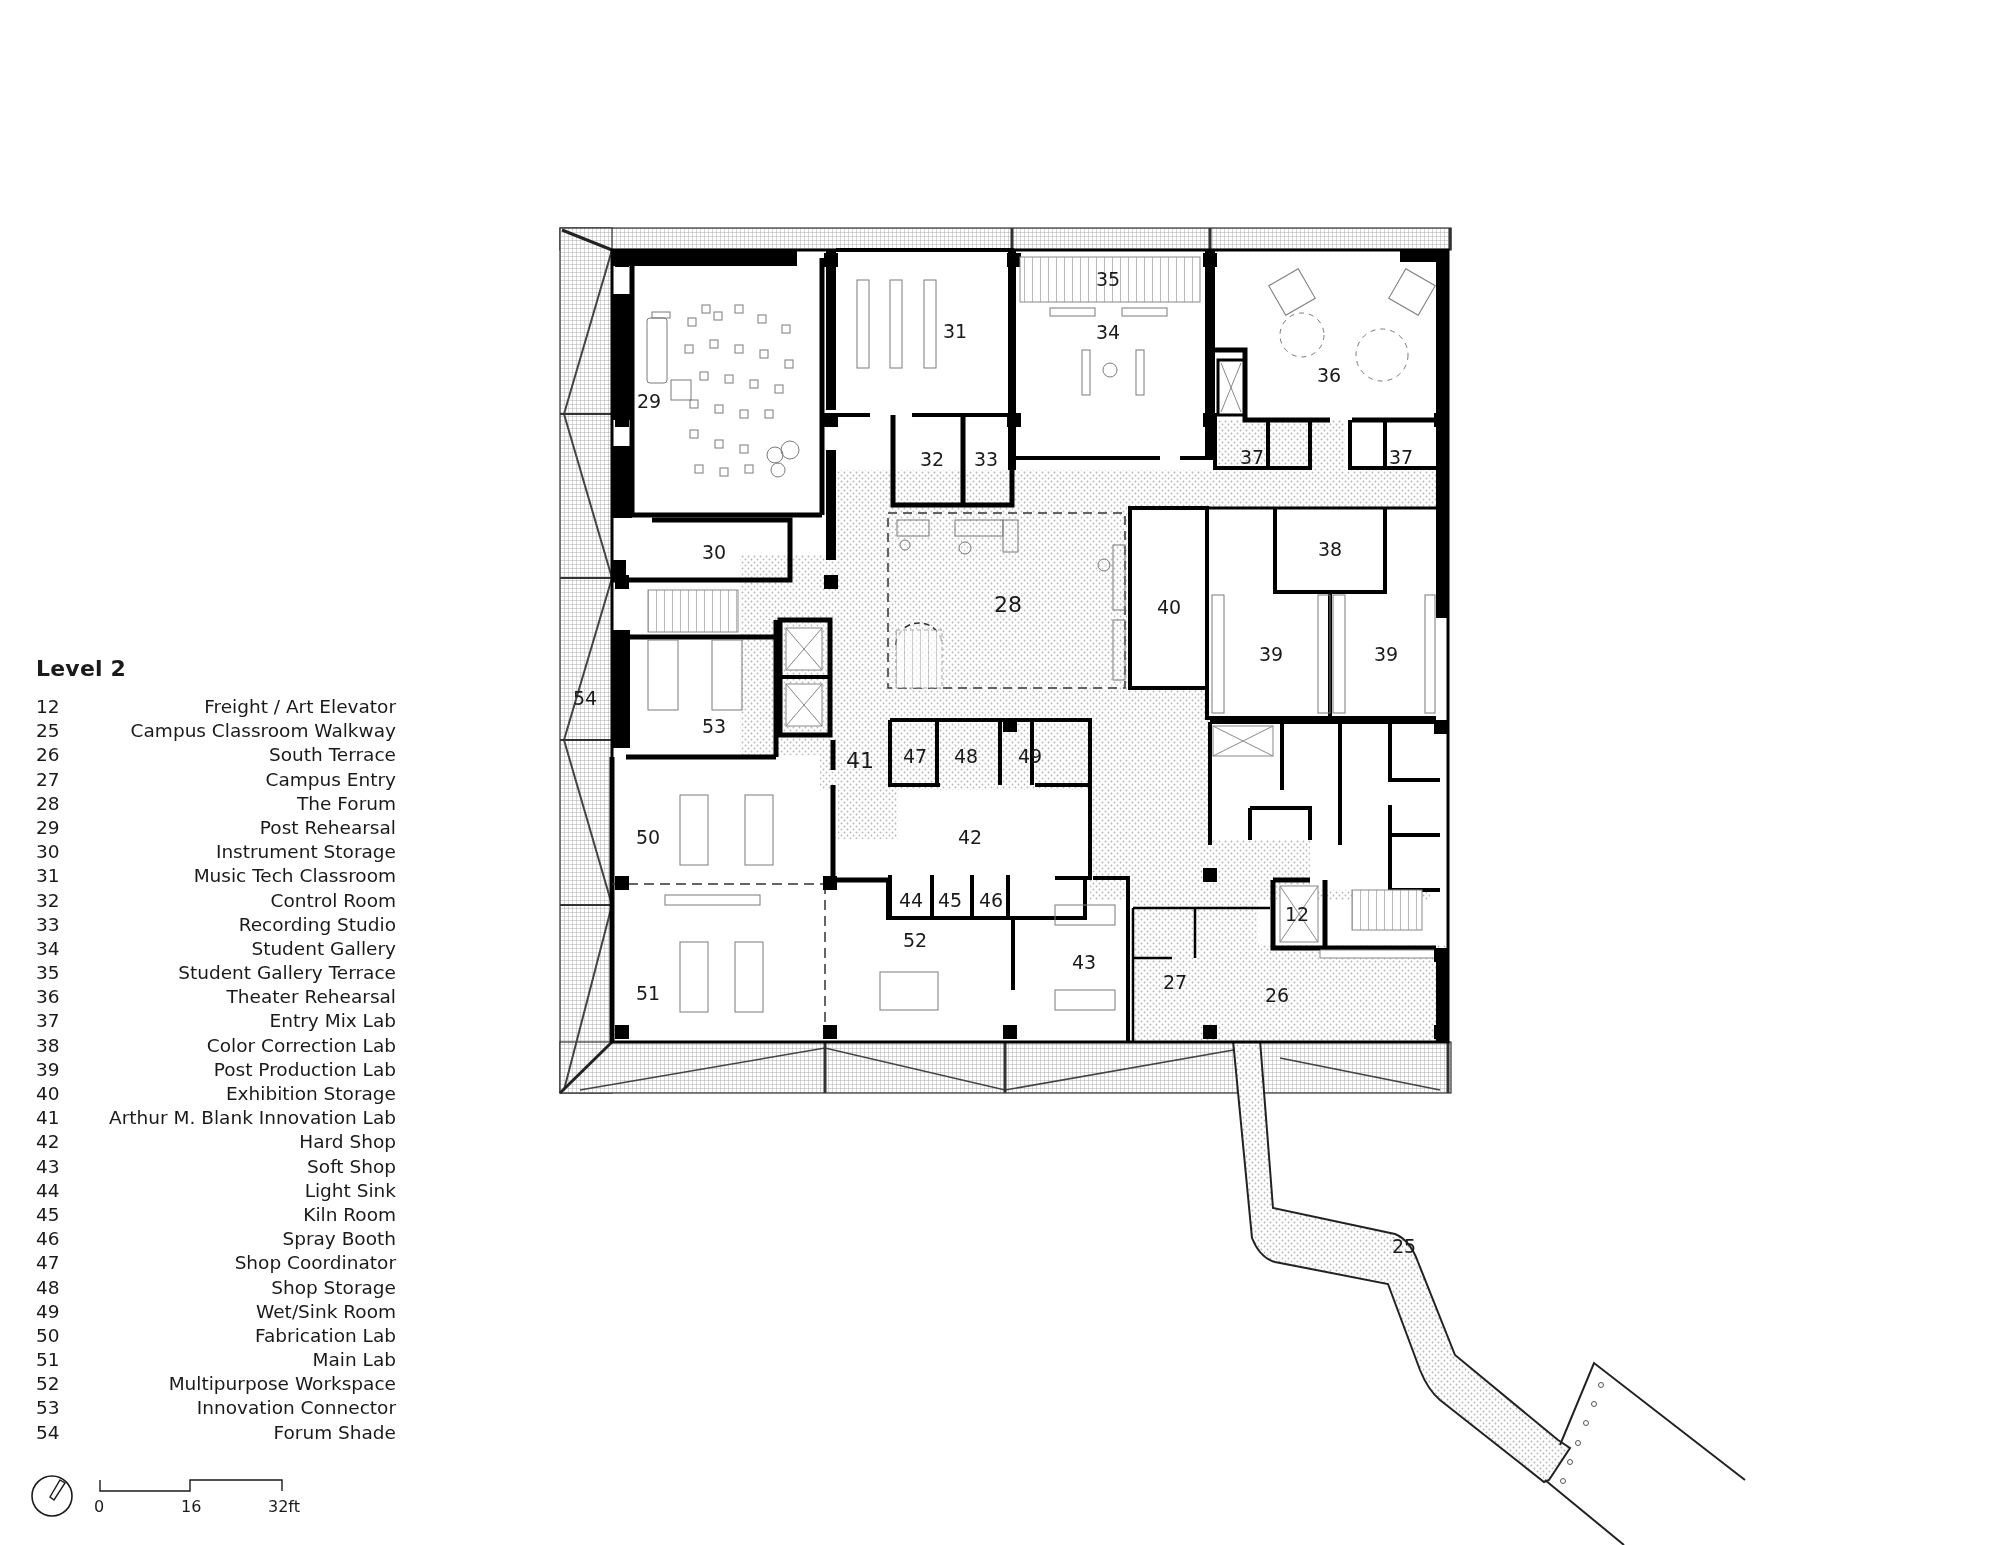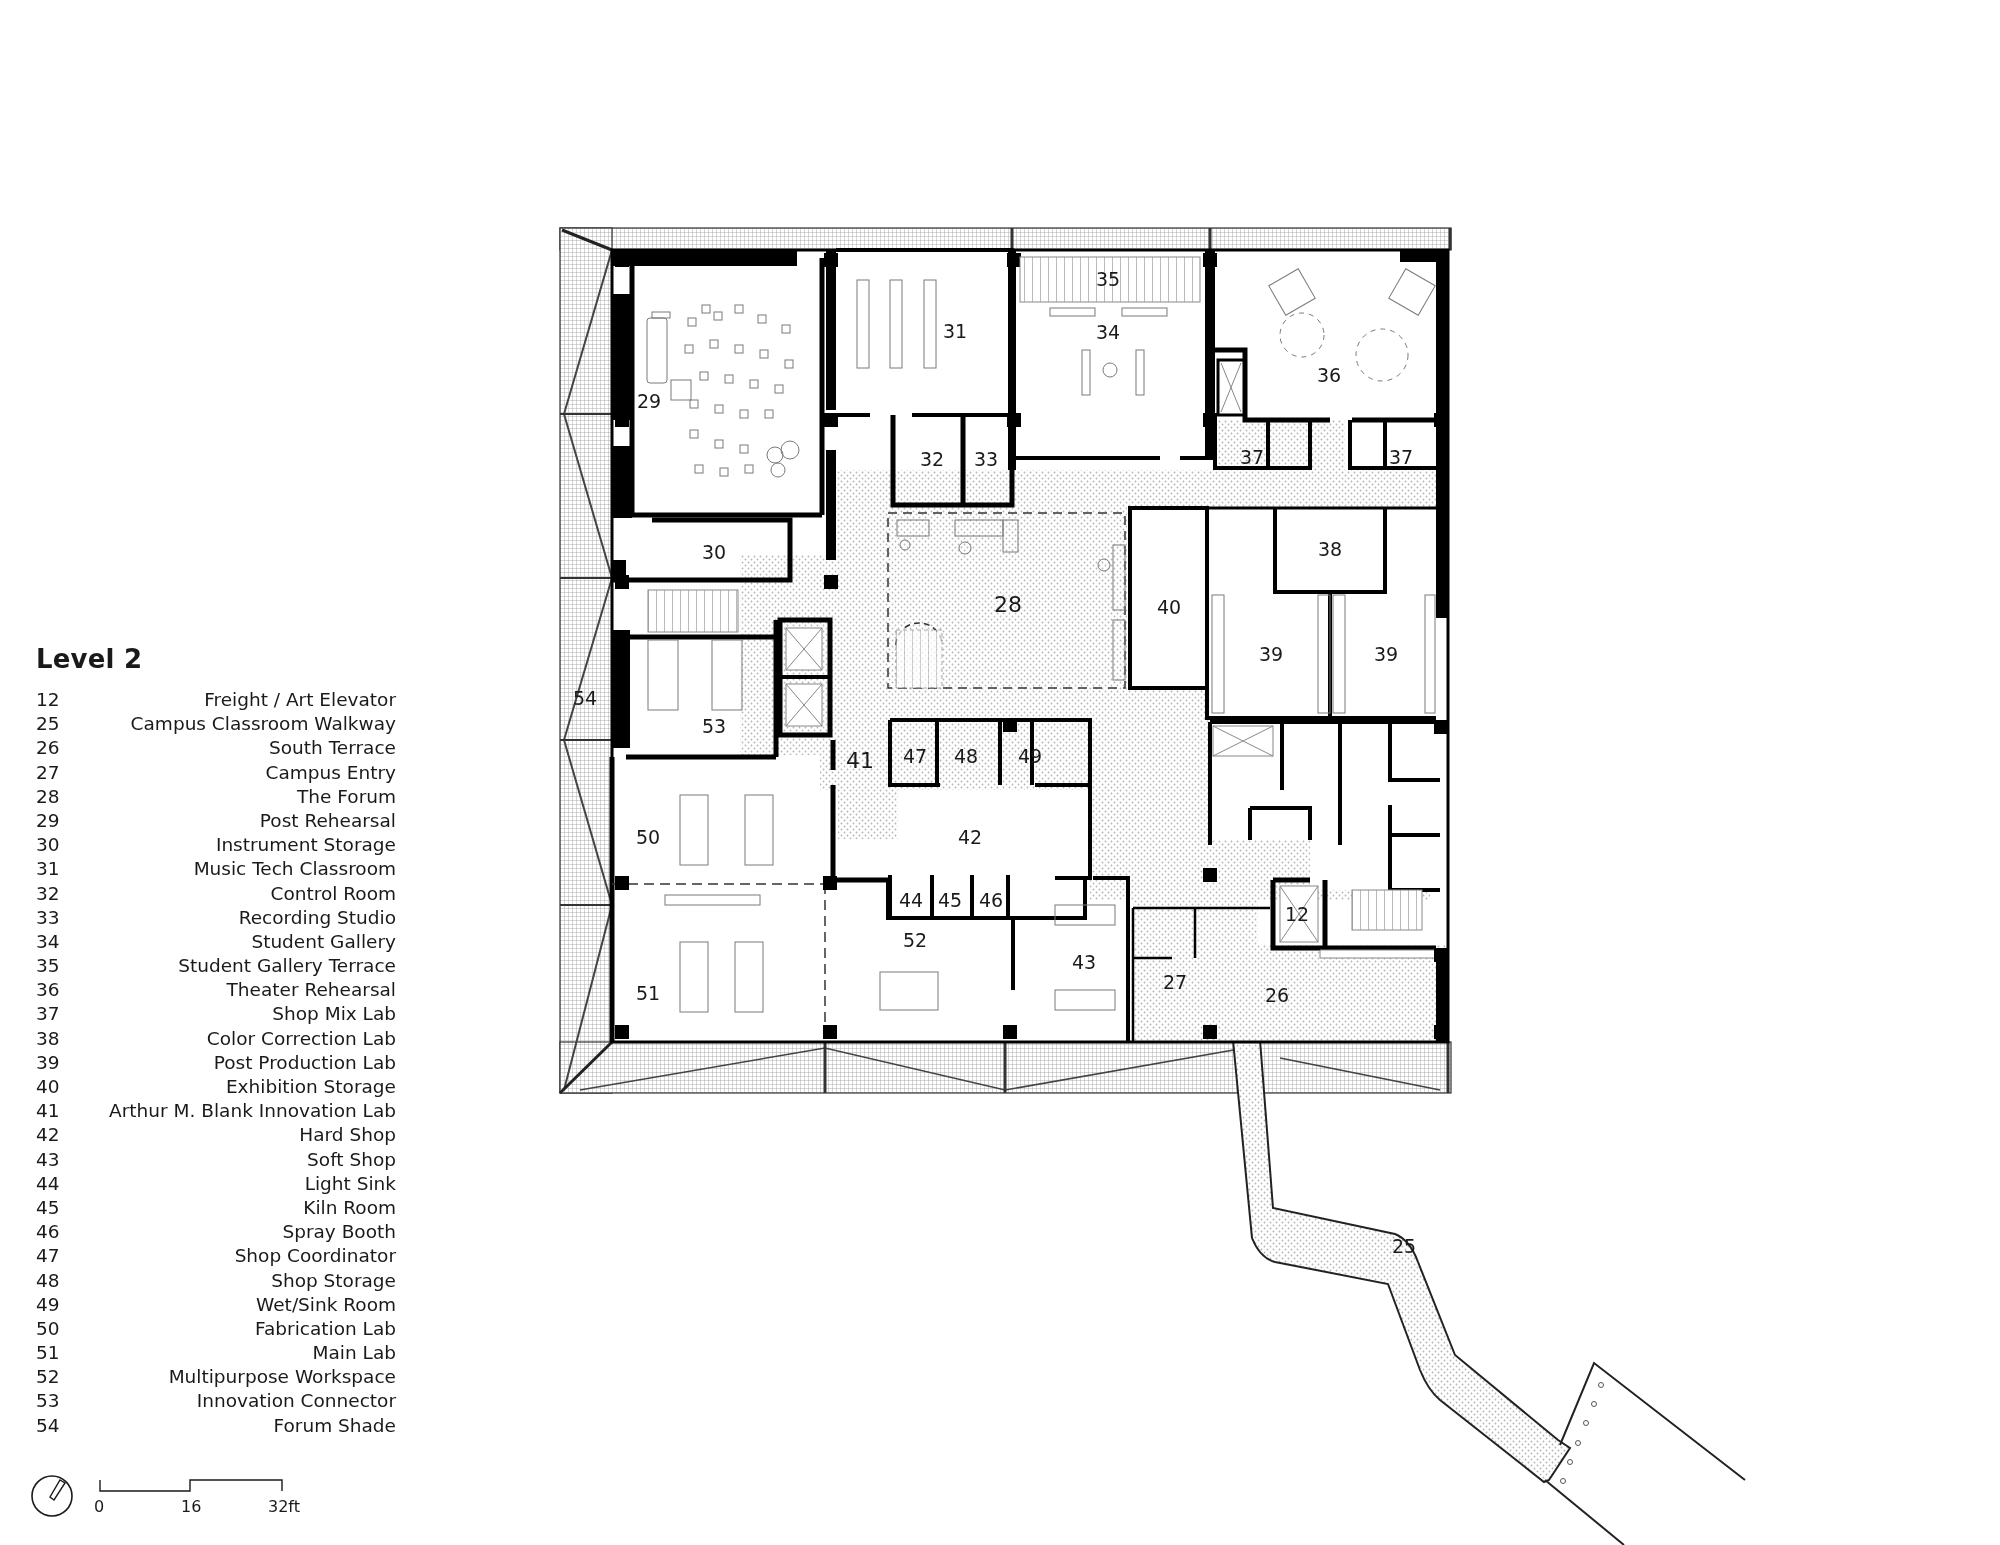--- a/index.html
+++ b/index.html
@@ -1,18 +1,18 @@
 <!DOCTYPE html>
 <html><head>
 <meta charset="utf-8">
 <style>
   html, body { margin:0; padding:0; background:#ffffff; }
   body { width:2000px; height:1545px; position:relative; overflow:hidden; font-family:"DejaVu Sans", "Liberation Sans", sans-serif; color:#1a1a1a; }
   #legend { position:absolute; left:36px; top:644px; width:360px; }
-  #legend-title { font-size:26px; font-weight:bold; margin:0 0 14px 0; letter-spacing:0.2px; }
+  #legend-title { font-size:22px; font-weight:bold; margin:12px 0 14px 0; letter-spacing:0.2px; }
   .legend-list { list-style:none; margin:0; padding:0; }
   .legend-item { display:flex; font-size:18.5px; line-height:24.2px; height:24.2px; white-space:nowrap; }
   .legend-num { width:40px; flex:0 0 40px; }
   .legend-label { flex:1;text-align:right; }
   #scale-block { position:absolute; left:30px; top:1472px; width:320px; height:60px; }
   #plan { position:absolute; left:0; top:0; width:2000px; height:1545px; }
   .room-label { font-family:"DejaVu Sans", "Liberation Sans", sans-serif; font-size:19px; fill:#1a1a1a; text-anchor:middle; dominant-baseline:middle; }
   .room-label.big { font-size:22px; }
   .scale-text { font-family:"DejaVu Sans", "Liberation Sans", sans-serif; font-size:16px; fill:#1a1a1a; }
 </style>
@@ -362,21 +362,21 @@
     <li class="legend-item">
         <span class="legend-num">35</span>
         <span class="legend-label">Student Gallery Terrace</span>
       </li>
     <li class="legend-item">
         <span class="legend-num">36</span>
         <span class="legend-label">Theater Rehearsal</span>
       </li>
     <li class="legend-item">
         <span class="legend-num">37</span>
-        <span class="legend-label">Shop Mix Lab</span>
+        <span class="legend-label">Entry Mix Lab</span>
       </li>
     <li class="legend-item">
         <span class="legend-num">38</span>
         <span class="legend-label">Color Correction Lab</span>
       </li>
     <li class="legend-item">
         <span class="legend-num">39</span>
         <span class="legend-label">Post Production Lab</span>
       </li>
     <li class="legend-item">

